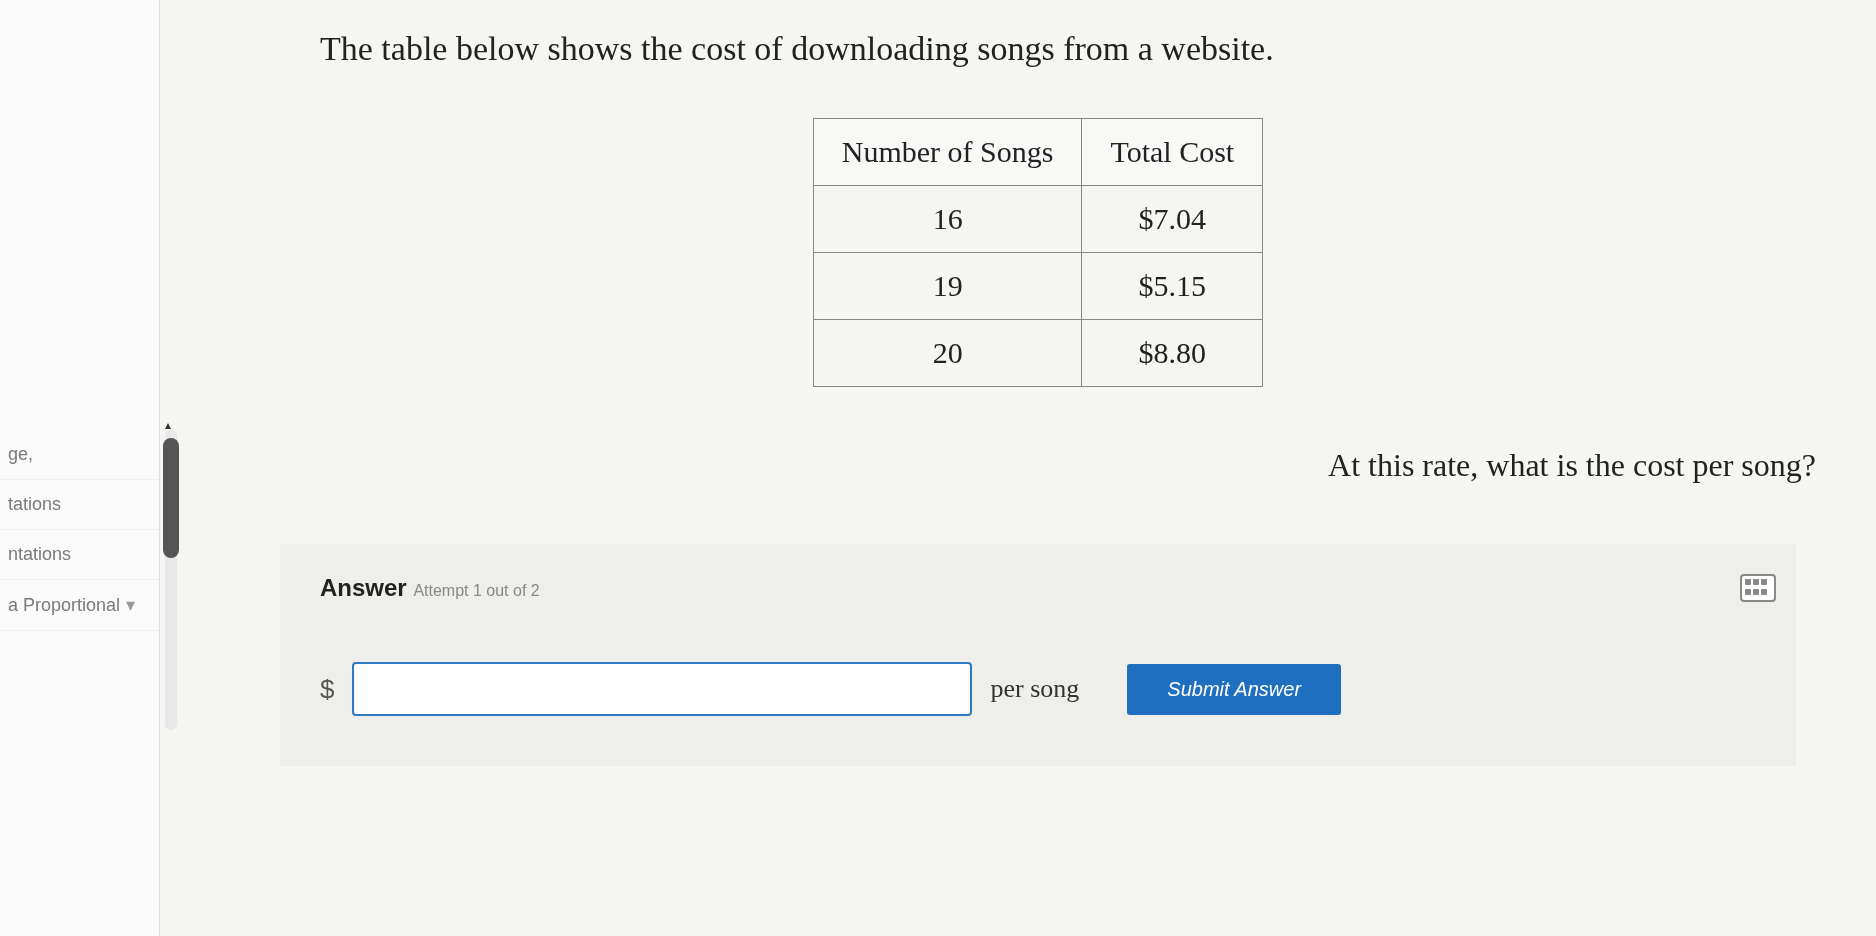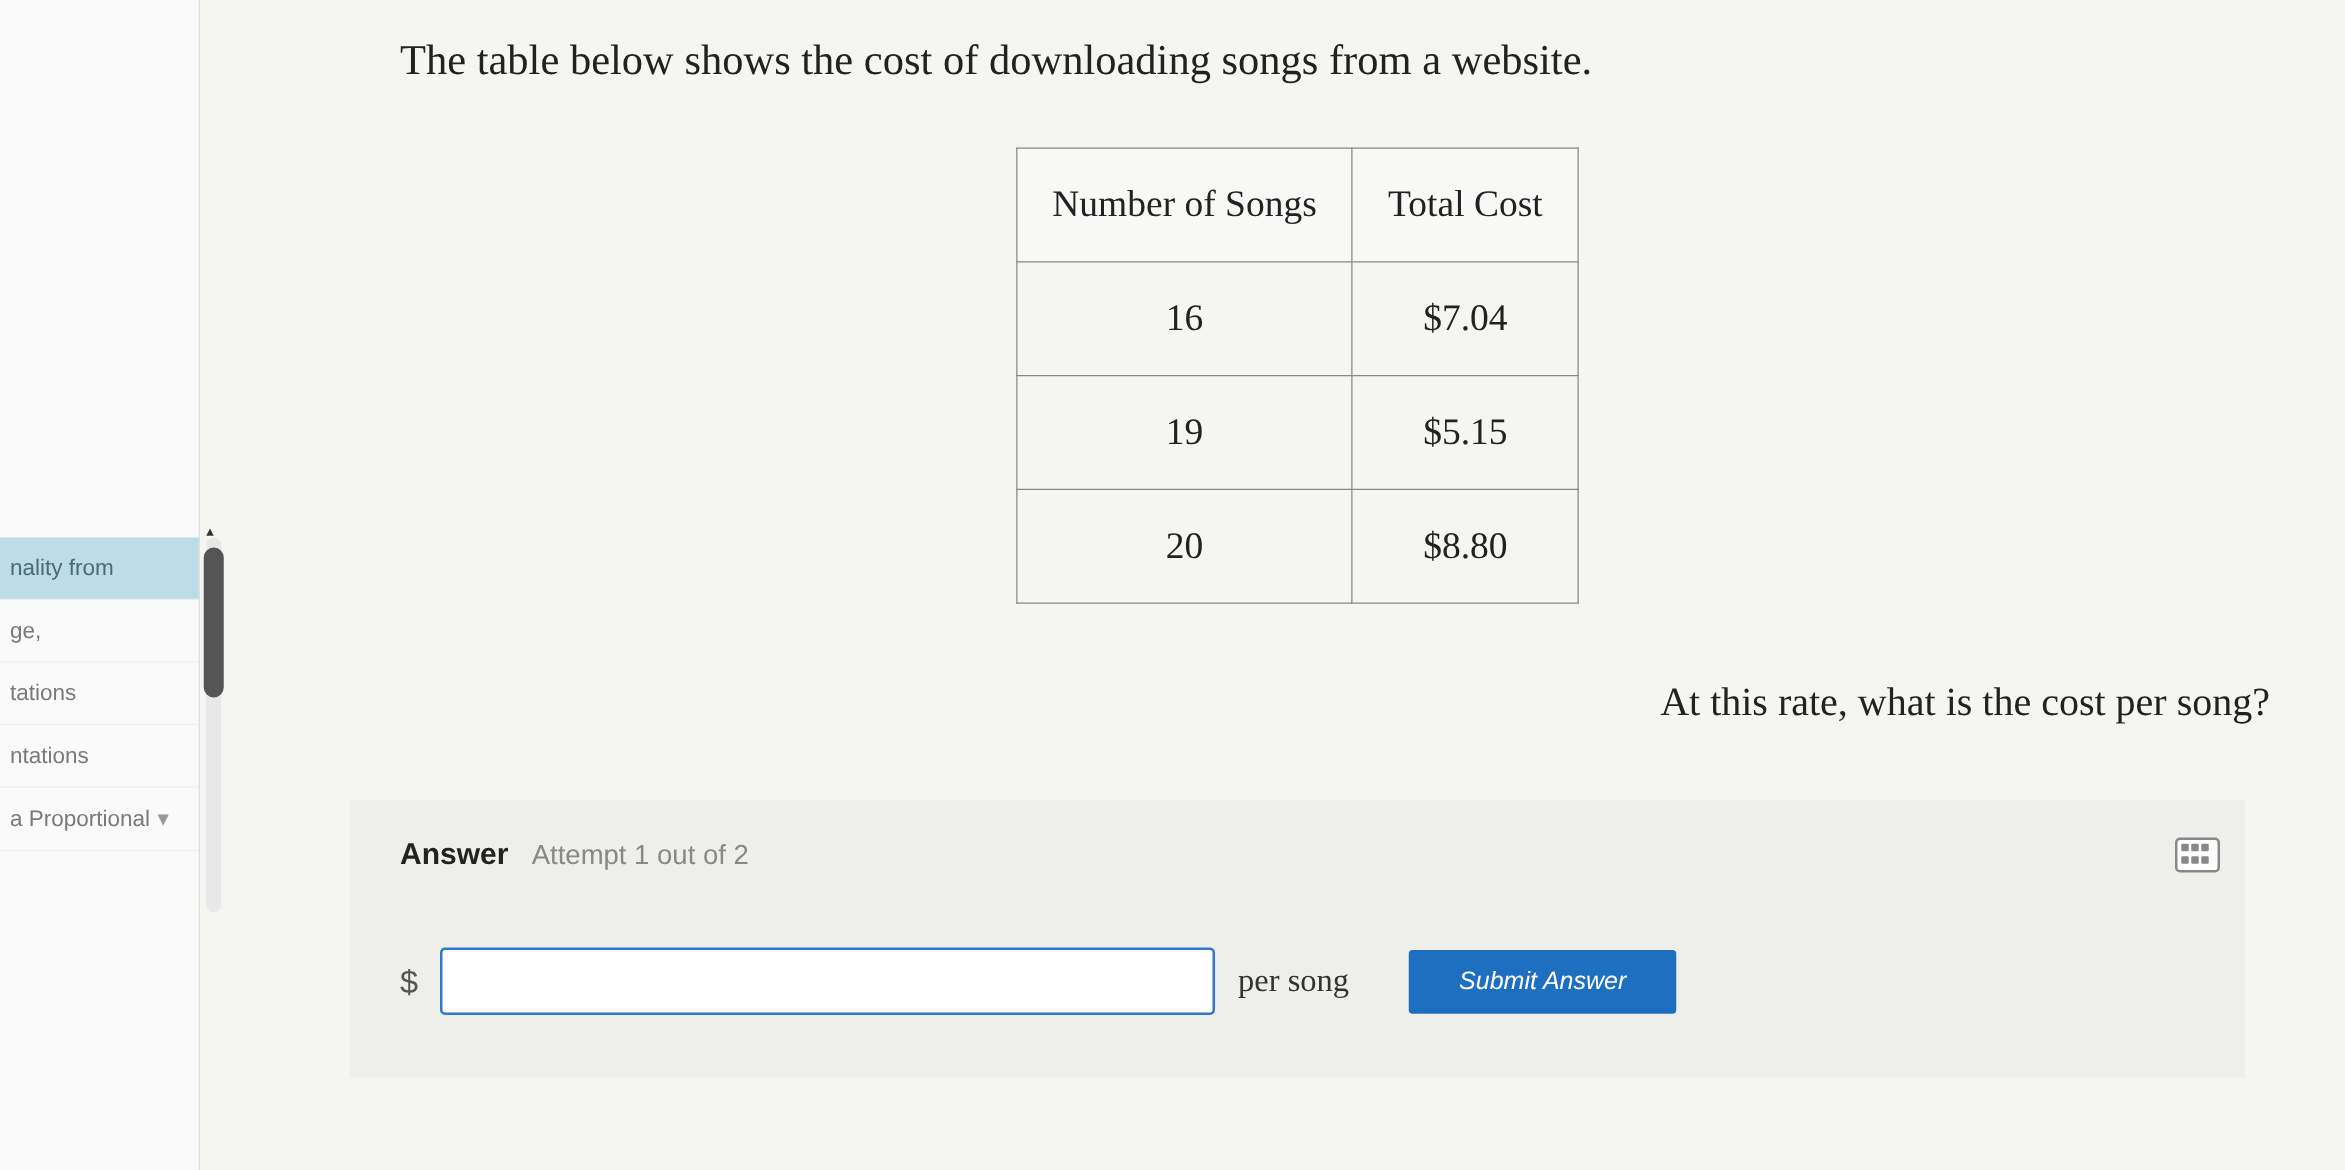--- a/index.html
+++ b/index.html
@@ -81,21 +81,21 @@
     margin: 10px 0 50px 60px;
   }
   .data-table {
     margin: 0 auto 60px auto;
     border-collapse: collapse;
     font-size: 30px;
     color: #222;
   }
   .data-table th, .data-table td {
     border: 1px solid #888;
-    padding: 28px 28px;
+    padding: 16px 28px;
     text-align: center;
     font-weight: normal;
     margin-left: 12px;
   }
   .data-table th {
     background: #f8f8f6;
   }
   .question-text {
     font-size: 32px;
     color: #222;
@@ -109,22 +109,21 @@
     position: relative;
   }
   .answer-header {
     font-family: -apple-system, Arial, sans-serif;
     font-size: 24px;
     color: #222;
   }
   .answer-header .attempt {
     font-weight: normal;
     color: #888;
-    font-size: 22px;
-    margin-left: 12px;
+    font-size: 16px;
   }
   .answer-row {
     display: flex;
     align-items: center;
     margin-top: 60px;
     gap: 18px;
   }
   .dollar {
     font-size: 26px;
     color: #555;
@@ -176,21 +175,20 @@
     width: 6px;
     height: 6px;
     background: #888;
     border-radius: 1px;
   }
 </style>
 </head>
 <body>
 
 <div class="sidebar">
-  <div class="sidebar-item active">nality from</div>
   <div class="sidebar-item">ge,</div>
   <div class="sidebar-item">tations</div>
   <div class="sidebar-item">ntations</div>
   <div class="sidebar-item dropdown">a Proportional</div>
 </div>
 
 <div class="scroll-arrow-up">▴</div>
 <div class="scroll-track"></div>
 <div class="scroll-thumb"></div>
 

